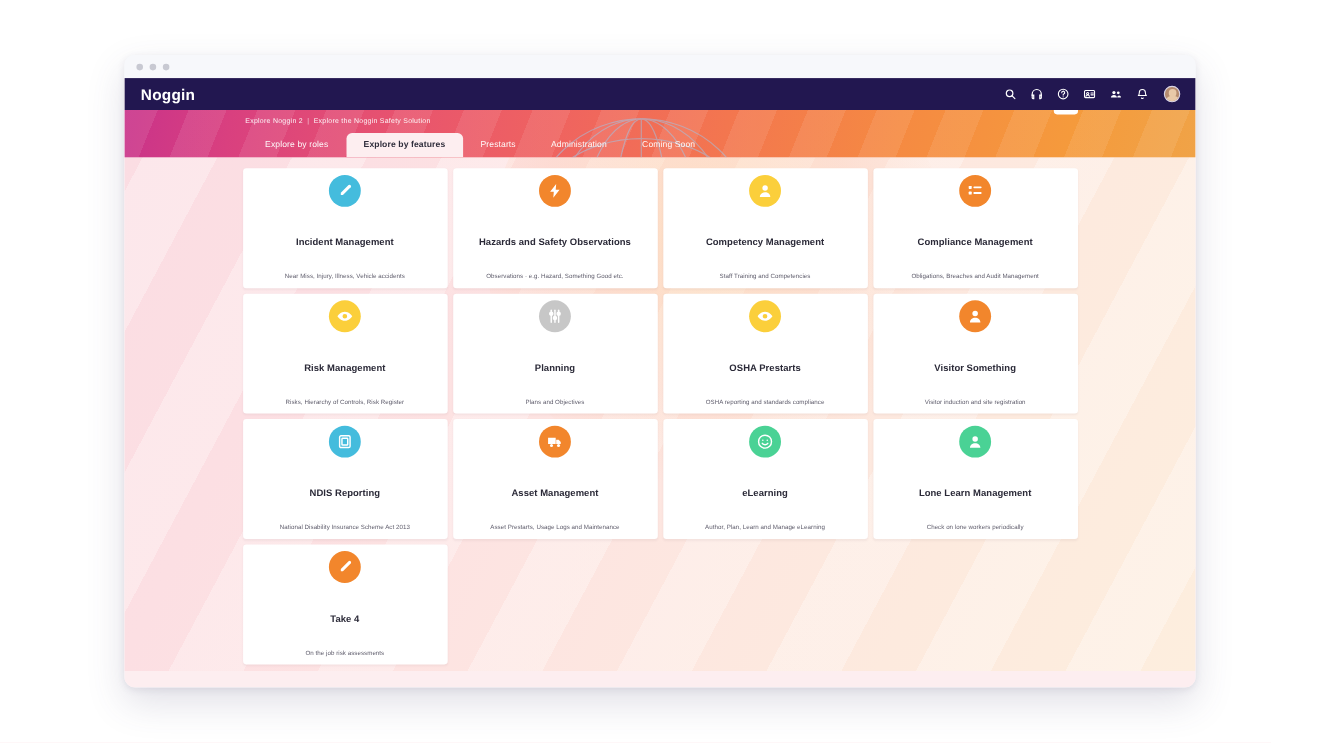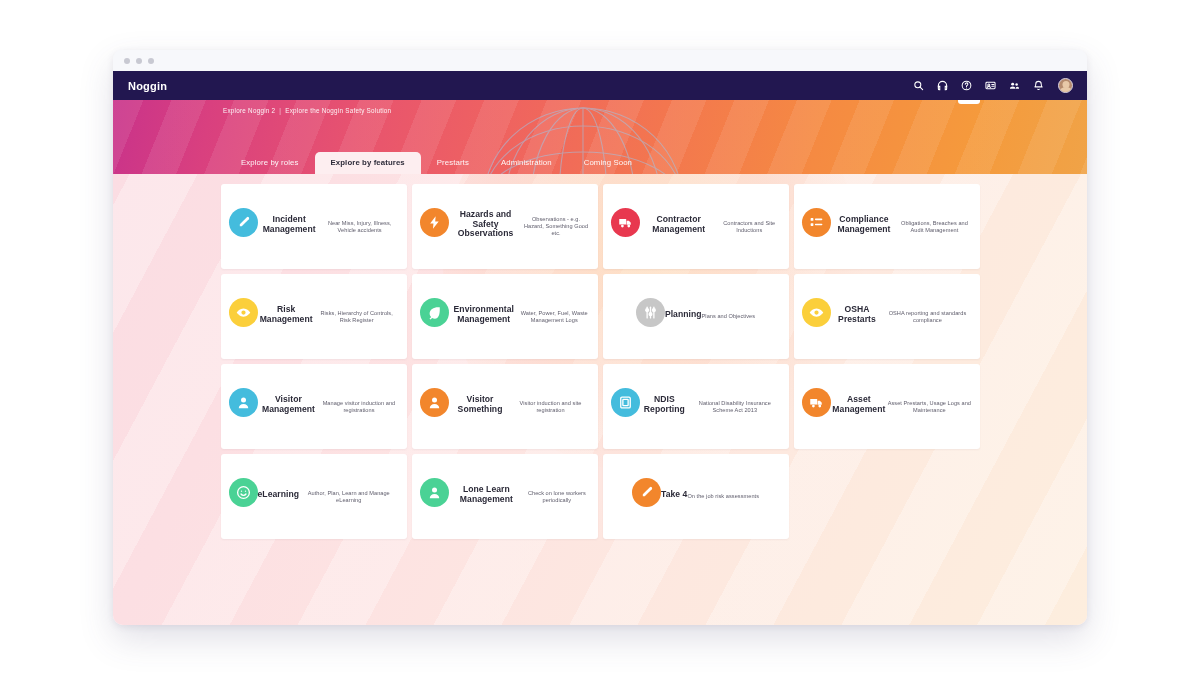--- a/index.html
+++ b/index.html
@@ -47,21 +47,21 @@
     position: relative;
     height: 29px;
     background: #221750;
     display: flex;
     align-items: center;
     padding: 0 14px 0 15px;
     z-index: 6;
   }
   .brand {
     color: #ffffff;
-    font-size: 11px;
+    font-size: 14px;
     font-weight: bold;
     letter-spacing: .2px;
   }
   .appbar-actions {
     margin-left: auto;
     display: flex;
     align-items: center;
     gap: 11px;
   }
   .abtn {
@@ -82,21 +82,21 @@
     transform:translateX(-50%); border-radius:50%; background:#e8c9a8;
   }
   .avatar::after {
     content:""; position:absolute; left:50%; bottom:-3px; width:12px; height:8px;
     transform:translateX(-50%); border-radius:50% 50% 0 0; background:#e8c9a8;
   }
 
   
   .banner {
     position: relative;
-    height: 74px;
+    height: 43px;
     overflow: hidden;
     background:
       linear-gradient(100deg,
         #c9338a 0%,
         #d9407f 10%,
         #e8546e 26%,
         #ef6360 40%,
         #f3764f 56%,
         #f58a42 72%,
         #f59a3c 88%,
@@ -206,25 +206,25 @@
     padding: 10px 0 0 0;
     display: grid;
     grid-template-columns: repeat(4, 186px);
     gap: 5px;
     justify-content: center;
   }
 
   .card {
     background: #ffffff;
     border-radius: 3px;
-    height: 85px;
+    height: 109px;
     display: flex;
-    flex-direction: row;
+    flex-direction: column;
     align-items: center;
-    justify-content: center;
+    justify-content: space-between;
     padding: 6px 8px;
     box-shadow: 0 1px 2px rgba(120,90,100,.07);
   }
 
   .card-icon {
     width: 29px; height: 29px;
     border-radius: 50%;
     display: flex; align-items: center; justify-content: center;
     margin-bottom: 9px;
     flex: none;
@@ -357,30 +357,28 @@
           <div class="card">
             <div class="card-icon" style="background: rgb(242, 134, 44);">
               <svg viewBox="0 0 24 24" fill="#fff">
                 <path d="M13.8 2 5 13.4h5.3L9.6 22l9.1-11.7h-5.6z"></path>
               </svg>
             </div>
             <div class="card-title">Hazards and Safety Observations</div>
             <div class="card-sub">Observations - e.g. Hazard, Something Good etc.</div>
           </div>
           <div class="card">
-            <div class="card-icon" style="background: rgb(232, 56, 79);">
-              <svg viewBox="0 0 24 24" fill="#fff">
-                <path d="M2 6.4h11.1v8.9H2z"></path>
-                <path d="M13.8 9.2h3.6l3 3.2v3h-6.6z"></path>
-                <circle cx="7" cy="17.6" r="2.2"></circle>
-                <circle cx="17.2" cy="17.6" r="2.2"></circle>
-              </svg>
-            </div>
-            <div class="card-title">Contractor Management</div>
-            <div class="card-sub">Contractors and Site Inductions</div>
+            <div class="card-icon" style="background: rgb(251, 207, 59);">
+              <svg viewBox="0 0 24 24" fill="#fff">
+                <circle cx="12" cy="8" r="4"></circle>
+                <path d="M4.4 21c0-4.2 3.4-6.8 7.6-6.8s7.6 2.6 7.6 6.8z"></path>
+              </svg>
+            </div>
+            <div class="card-title">Competency Management</div>
+            <div class="card-sub">Staff Training and Competencies</div>
           </div>
           <div class="card">
             <div class="card-icon" style="background: rgb(242, 134, 44);">
               <svg viewBox="0 0 24 24" fill="#fff">
                 <rect x="2.6" y="4.8" width="4.4" height="4.4" rx="1"></rect>
                 <rect x="2.6" y="13" width="4.4" height="4.4" rx="1"></rect>
                 <rect x="9.4" y="5.6" width="12" height="2.6" rx="1.3"></rect>
                 <rect x="9.4" y="13.8" width="12" height="2.6" rx="1.3"></rect>
               </svg>
             </div>
@@ -388,29 +386,20 @@
             <div class="card-sub">Obligations, Breaches and Audit Management</div>
           </div>
           <div class="card">
             <div class="card-icon" style="background: rgb(251, 207, 59);">
               <svg viewBox="0 0 24 24" fill="#fff">
                 <path d="M12 5.4C6.4 5.4 2.4 10 1.2 12c1.2 2 5.2 6.6 10.8 6.6S21.6 14 22.8 12C21.6 10 17.6 5.4 12 5.4zm0 10a3.4 3.4 0 1 1 0-6.8 3.4 3.4 0 0 1 0 6.8z"></path>
               </svg>
             </div>
             <div class="card-title">Risk Management</div>
             <div class="card-sub">Risks, Hierarchy of Controls, Risk Register</div>
-          </div>
-          <div class="card">
-            <div class="card-icon" style="background: rgb(74, 210, 149);">
-              <svg viewBox="0 0 24 24" fill="#fff">
-                <path d="M20.4 3.6C12 2.6 4.2 6.4 4.2 13.6c0 2.4 1 4.4 2.4 5.6L4 21.8l1.6 1.4 2.6-2.6c1.2.8 2.8 1.2 4.4 1.2 5.6 0 8.4-6 7.8-18.2z"></path>
-              </svg>
-            </div>
-            <div class="card-title">Environmental Management</div>
-            <div class="card-sub">Water, Power, Fuel, Waste Management Logs</div>
           </div>
           <div class="card">
             <div class="card-icon" style="background: rgb(199, 199, 199);">
               <svg viewBox="0 0 24 24" fill="none" stroke="#fff" stroke-width="2.1" stroke-linecap="round">
                 <line x1="6.6" y1="3.4" x2="6.6" y2="20.6"></line>
                 <line x1="12" y1="3.4" x2="12" y2="20.6"></line>
                 <line x1="17.4" y1="3.4" x2="17.4" y2="20.6"></line>
                 <circle cx="6.6" cy="8.2" r="2.2" fill="#fff"></circle>
                 <circle cx="12" cy="14.6" r="2.2" fill="#fff"></circle>
                 <circle cx="17.4" cy="8.2" r="2.2" fill="#fff"></circle>
@@ -422,30 +411,20 @@
           <div class="card">
             <div class="card-icon" style="background: rgb(251, 207, 59);">
               <svg viewBox="0 0 24 24" fill="#fff">
                 <path d="M12 5.4C6.4 5.4 2.4 10 1.2 12c1.2 2 5.2 6.6 10.8 6.6S21.6 14 22.8 12C21.6 10 17.6 5.4 12 5.4zm0 10a3.4 3.4 0 1 1 0-6.8 3.4 3.4 0 0 1 0 6.8z"></path>
               </svg>
             </div>
             <div class="card-title">OSHA Prestarts</div>
             <div class="card-sub">OSHA reporting and standards compliance</div>
           </div>
           <div class="card">
-            <div class="card-icon" style="background: rgb(68, 188, 221);">
-              <svg viewBox="0 0 24 24" fill="#fff">
-                <circle cx="12" cy="8" r="4"></circle>
-                <path d="M4.4 21c0-4.2 3.4-6.8 7.6-6.8s7.6 2.6 7.6 6.8z"></path>
-              </svg>
-            </div>
-            <div class="card-title">Visitor Management</div>
-            <div class="card-sub">Manage visitor induction and registrations</div>
-          </div>
-          <div class="card">
             <div class="card-icon" style="background: rgb(242, 134, 44);">
               <svg viewBox="0 0 24 24" fill="#fff">
                 <circle cx="12" cy="8" r="4"></circle>
                 <path d="M4.4 21c0-4.2 3.4-6.8 7.6-6.8s7.6 2.6 7.6 6.8z"></path>
               </svg>
             </div>
             <div class="card-title">Visitor Something</div>
             <div class="card-sub">Visitor induction and site registration</div>
           </div>
           <div class="card">

